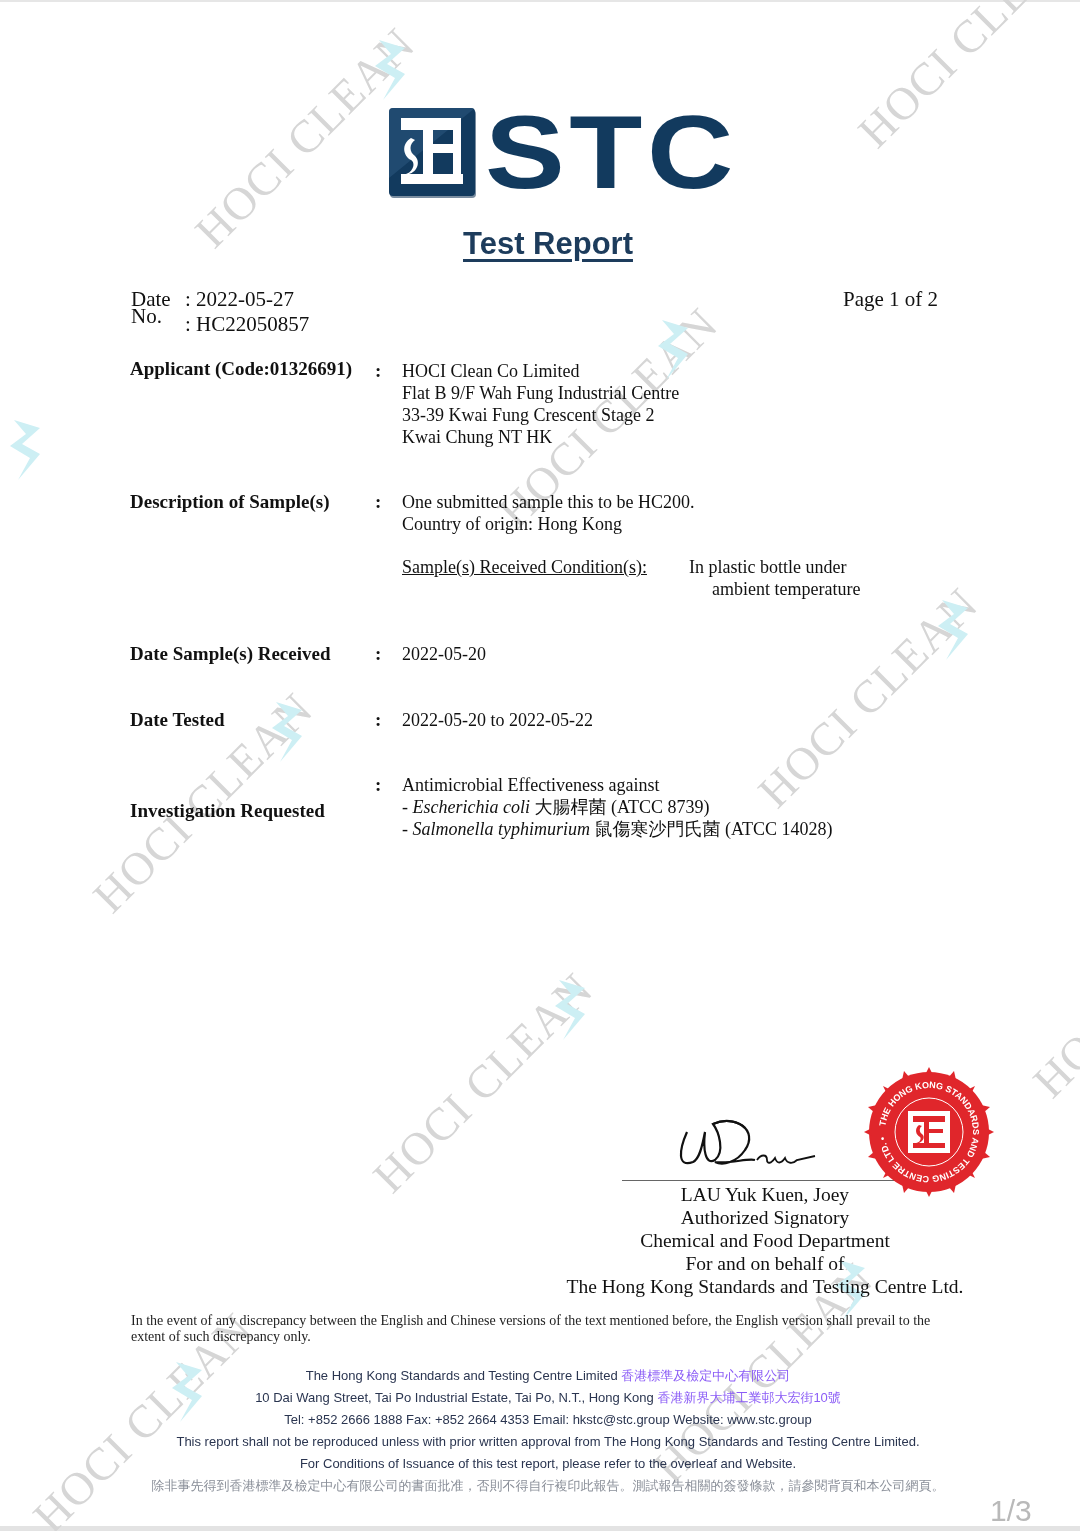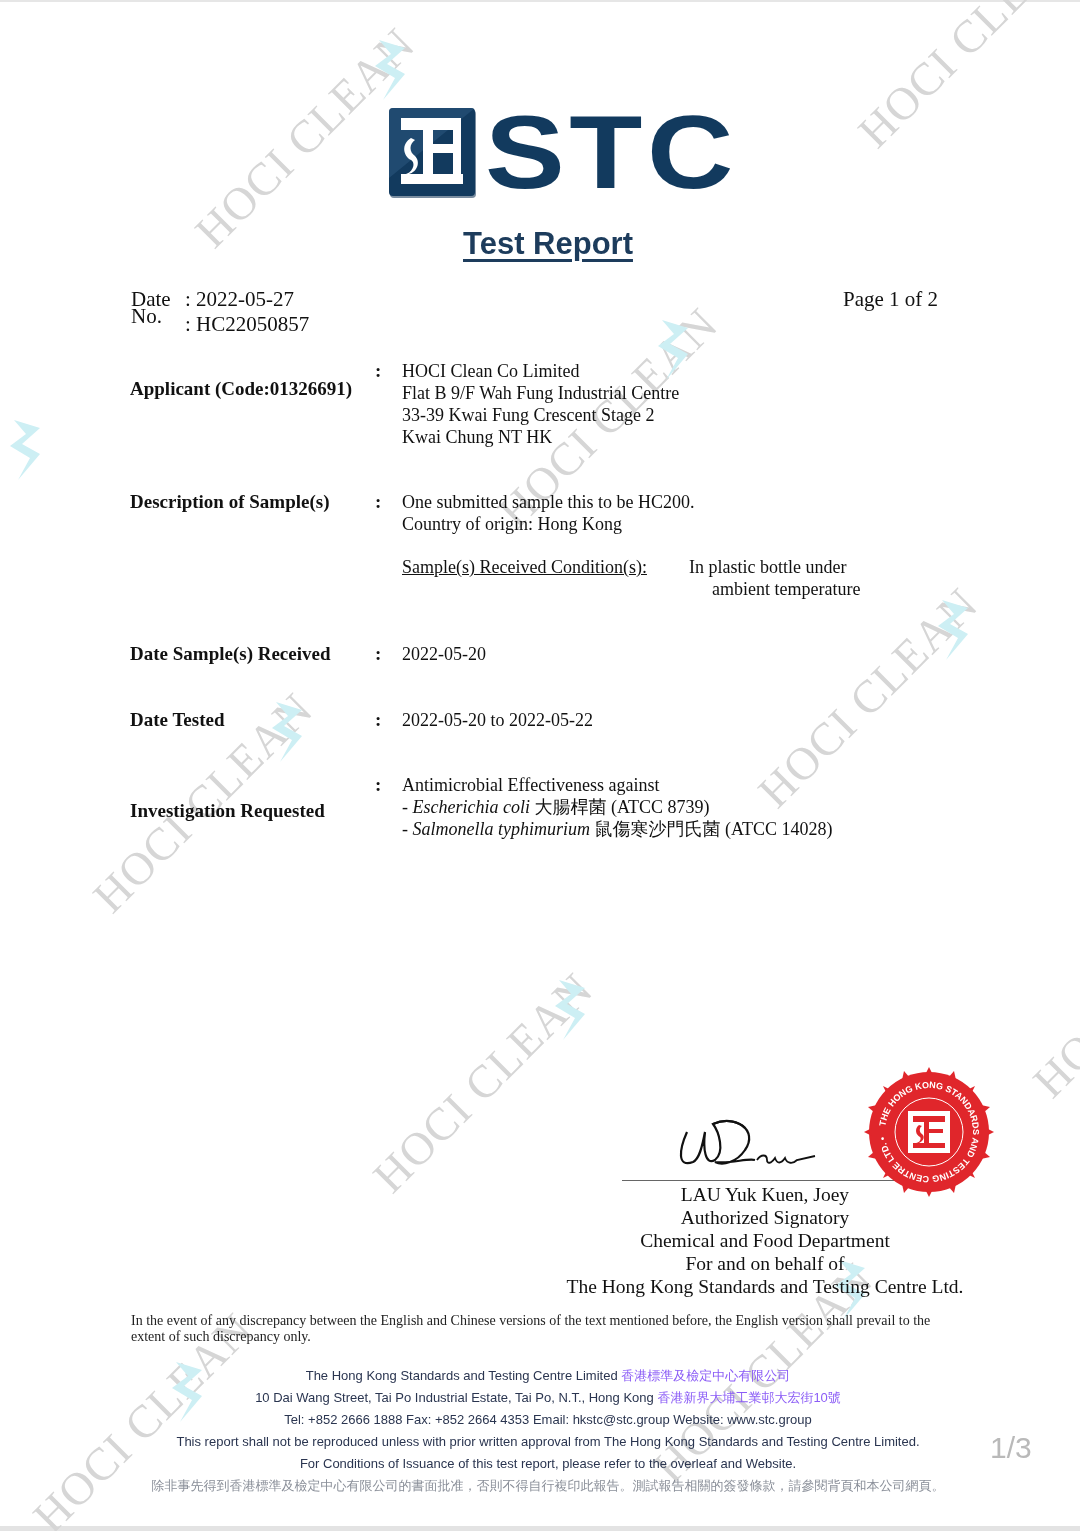--- a/index.html
+++ b/index.html
@@ -39,21 +39,21 @@
 
   .sig-block { position:absolute; left:540px; width:450px; top:1183px; text-align:center;
                font-size:19.5px; line-height:23px; }
   .sig-line { position:absolute; left:622px; top:1180px; width:300px; border-top:1px solid #666; }
 
   .disc { position:absolute; left:131px; top:1313px; width:815px; font-size:14px; line-height:16px; color:#222; }
   .footer { position:absolute; left:0; width:1096px; top:1365px; text-align:center;
             font-family:"Liberation Sans", sans-serif; font-size:13px; line-height:22px; color:#2a3550; }
   .footer .cn { color:#8b5cf6; }
   .footer .cnline { color:#8a8f99; }
-  .pageind { position:absolute; left:990px; top:1431px; font-family:"Liberation Sans", sans-serif;
+  .pageind { position:absolute; left:990px; top:1494px; font-family:"Liberation Sans", sans-serif;
              font-size:30px; color:#b9b9b9;text-align:right; }
 </style>
 </head>
 <body>
 
 <div class="topline"></div>
 
 <div>
   <div class="wm" style="left:222px; top:205px;">HOCI CLEAN</div>
   <div class="wm" style="left:885px; top:105px;">HOCI CLEAN</div>
@@ -109,21 +109,21 @@
   </div>
 
   <div class="title">Test Report</div>
 
   <div class="abs f20" style="left:131px; top:288px;">Date</div>
   <div class="abs f20" style="left:185px; top:288px;">: 2022-05-27</div>
   <div class="abs f20" style="left:131px; top:305px;">No.</div>
   <div class="abs f20" style="left:185px; top:313px;">: HC22050857</div>
   <div class="abs f20" style="left:843px; top:288px;">Page 1 of 2</div>
 
-  <div class="lbl" style="top:378px;text-align:right;">Applicant (Code:01326691)</div>
+  <div class="lbl" style="top:358px;text-align:right;">Applicant (Code:01326691)</div>
   <div class="colon" style="top:360px;">:</div>
   <div class="val" style="top:360px;">
     <div>HOCI Clean Co Limited</div>
     <div>Flat B  9/F  Wah Fung Industrial Centre</div>
     <div>33-39 Kwai Fung Crescent Stage 2</div>
     <div>Kwai Chung   NT   HK</div>
   </div>
 
   <div class="lbl" style="top:491px;">Description of Sample(s)</div>
   <div class="colon" style="top:491px;">:</div>

